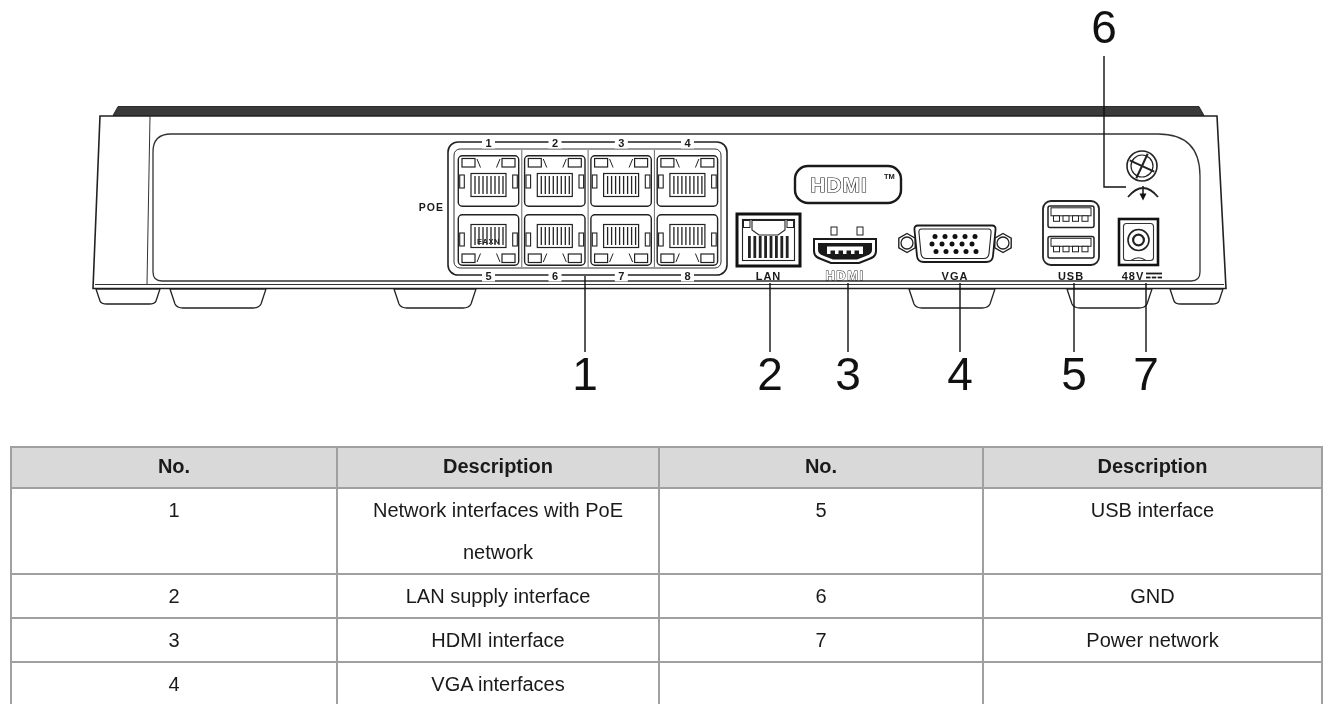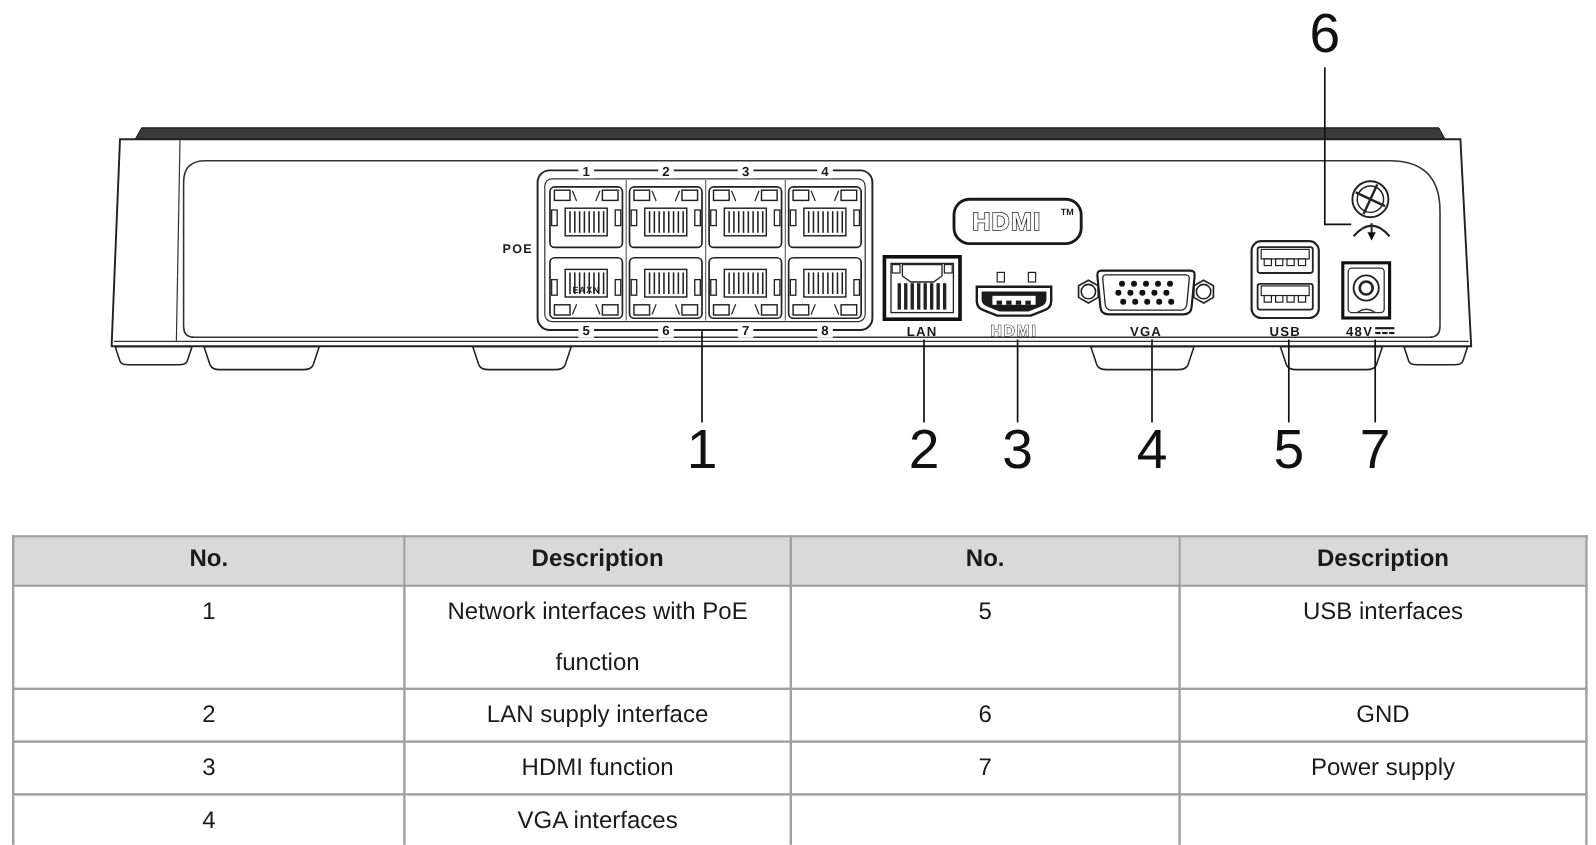--- a/index.html
+++ b/index.html
@@ -244,35 +244,35 @@
     </colgroup>
   <tbody>
       <tr>
     <th>No.</th>
     <th>Description</th>
     <th>No.</th>
     <th>Description</th>
   </tr>
   <tr class="r1">
     <td>1</td>
-    <td class="wrapcell"><span>Network interfaces with PoE function</span></td>
+    <td class="wrapcell"><span>Network interfaces with PoE network</span></td>
     <td>5</td>
-    <td>USB interfaces</td>
+    <td>USB interface</td>
   </tr>
   <tr class="r2">
     <td>2</td>
     <td>LAN supply interface</td>
     <td>6</td>
     <td>GND</td>
   </tr>
   <tr class="r3">
     <td>3</td>
-    <td>HDMI function</td>
+    <td>HDMI interface</td>
     <td>7</td>
-    <td>Power supply</td>
+    <td>Power network</td>
   </tr>
   <tr class="r4">
     <td>4</td>
     <td>VGA interfaces</td>
     <td></td>
     <td></td>
   </tr>
 </tbody>
   </table>
 

